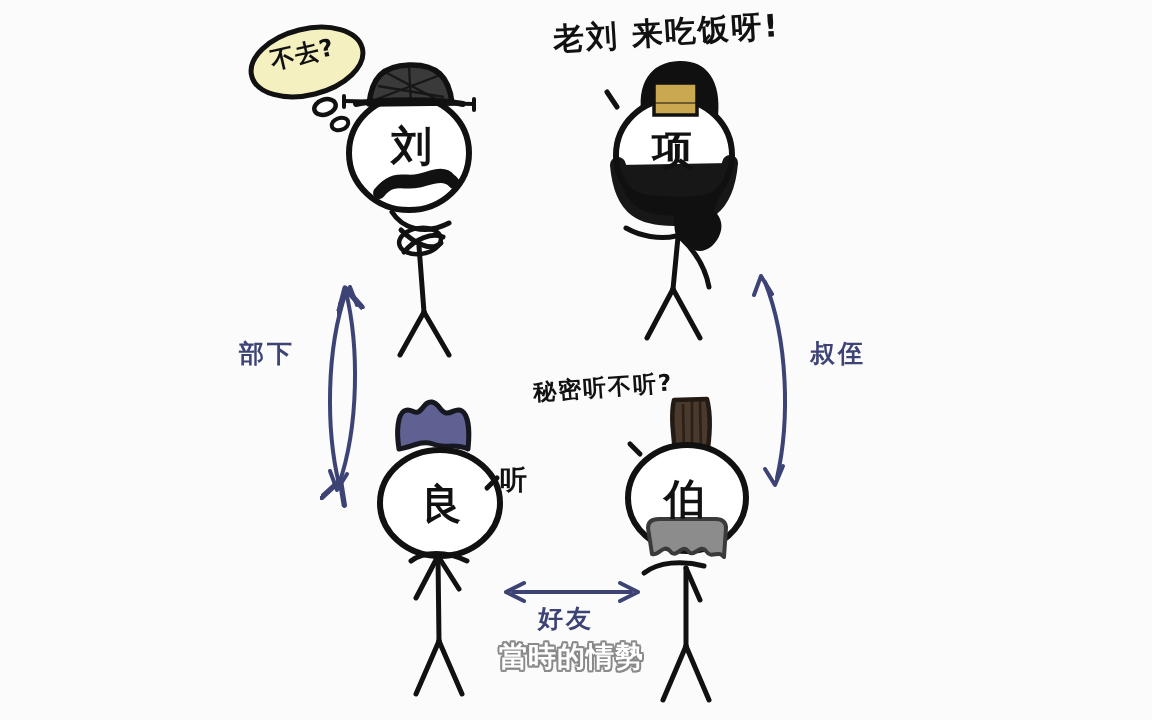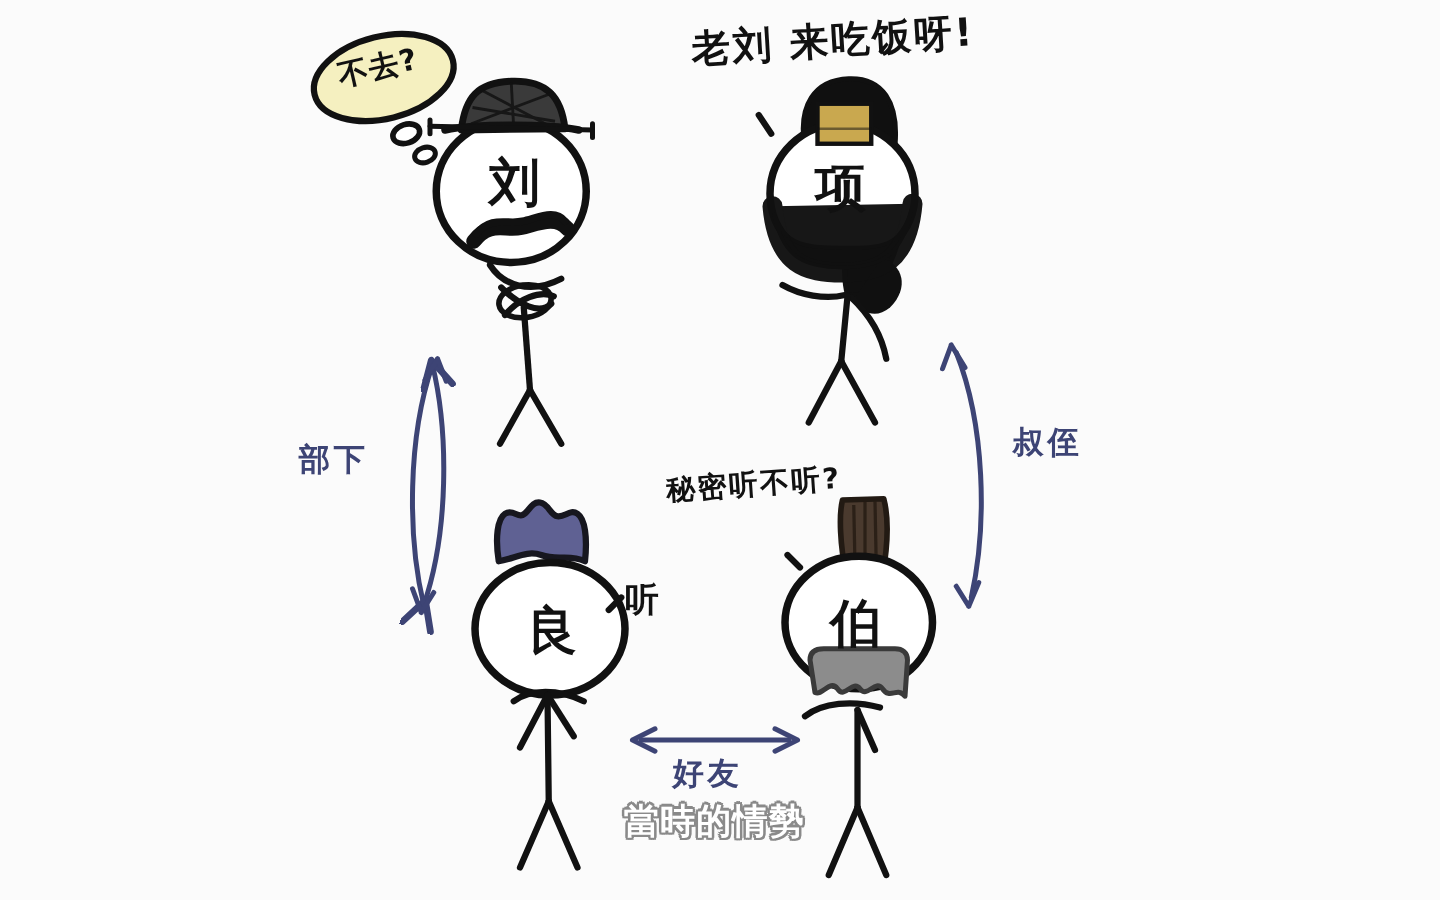--- a/index.html
+++ b/index.html
@@ -69,21 +69,20 @@
     left: 270px;
     top: 38px;
     font-size: 24px;
     transform: rotate(-13deg);
     letter-spacing: 1px;
   }
   #label-subordinate {
     left: 239px;
     top: 337px;
     font-size: 25px;
-    margin-top: 14px;
   }
   #label-uncle {
     left: 810px;
     top: 337px;
     font-size: 25px;
   }
   #label-friend {
     left: 538px;
     top: 602px;
     font-size: 25px;

